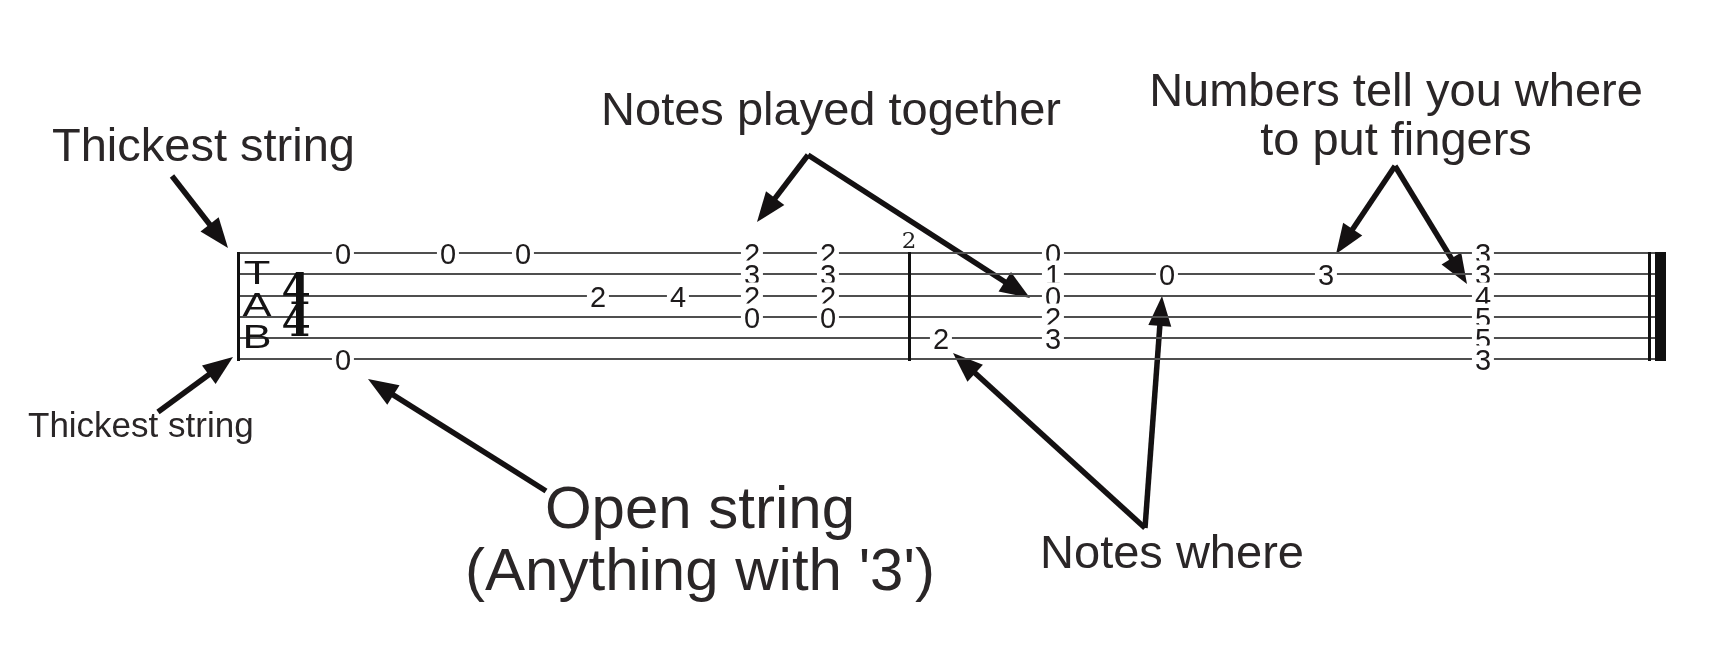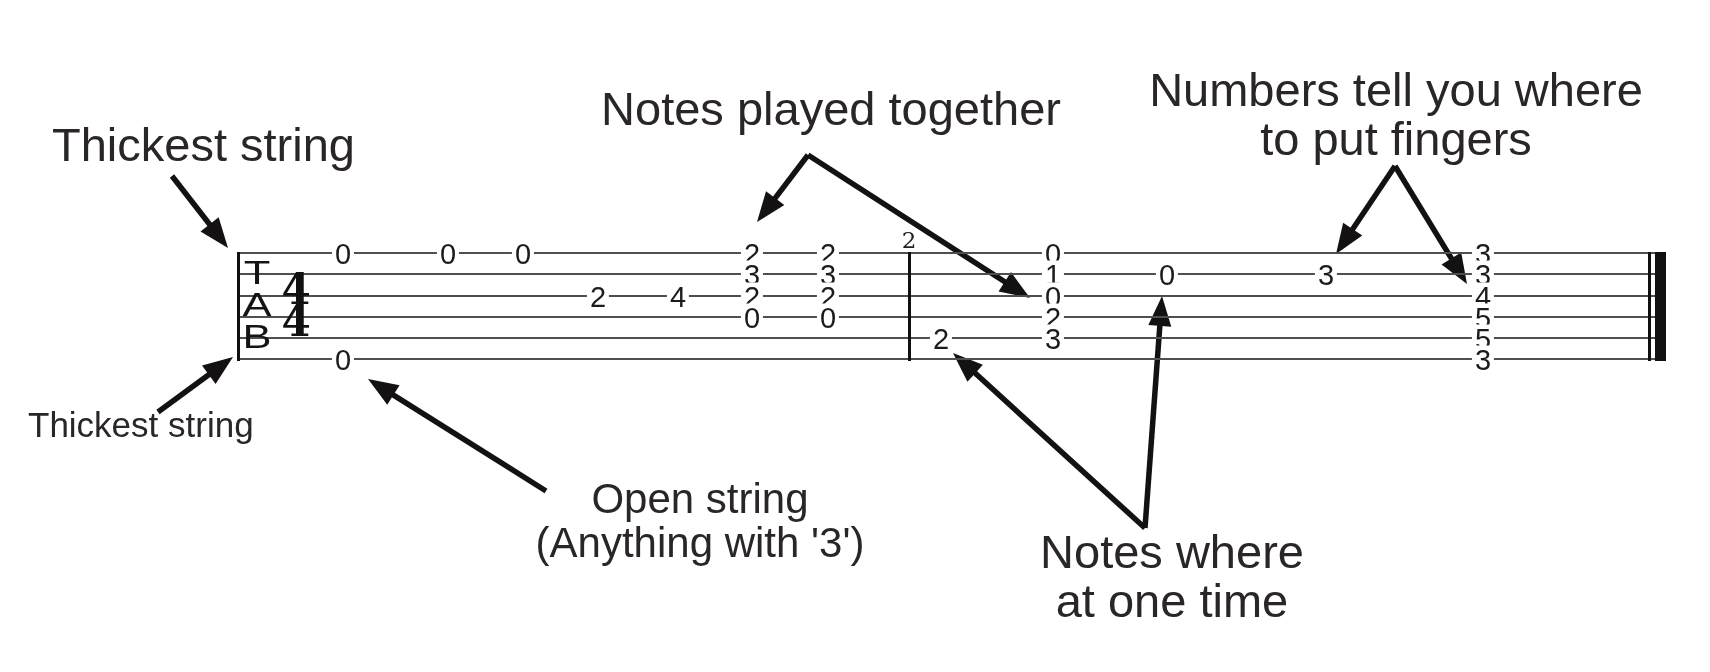--- a/index.html
+++ b/index.html
@@ -15,21 +15,21 @@
           background:#ffffff; padding:0 3px; color:#1d1a1b; }
   .tab-letter { position:absolute; transform:translate(-50%,-50%) scaleX(1.28); font-size:34px;
           line-height:1; color:#151314; }
   .timesig { position:absolute; transform:translate(-50%,-50%); font-family:"DejaVu Serif", serif;
           font-weight:bold; font-size:42px; line-height:1; color:#111; }
   .measure-num { position:absolute; transform:translate(-50%,-50%); font-family:"DejaVu Serif", serif;
           font-size:23px; line-height:1; color:#222; }
   .lbl { position:absolute; color:#2a2627; line-height:1.04; white-space:nowrap; }
   .lbl-thinnest { left:52px;  top:121px; font-size:47px; }
   .lbl-thickest { left:28px;  top:407px; font-size:35px; }
-  .lbl-open     { left:700px; top:477px; font-size:42px; transform:translateX(-50%); text-align:center; }
+  .lbl-open     { left:700px; top:477px; font-size:60px; transform:translateX(-50%); text-align:center; }
   .lbl-together { left:831px; top:85px;  font-size:47px; transform:translateX(-50%); }
   .lbl-numbers  { left:1396px;top:66px;  font-size:47px; transform:translateX(-50%); text-align:center; }
   .lbl-onetime  { left:1172px;top:528px; font-size:47px; transform:translateX(-50%); text-align:center; }
 </style>
 </head>
 <body>
 
 <div class="canvas">
 
   <svg id="arrow-layer" viewBox="0 0 1710 672" xmlns="http://www.w3.org/2000/svg">
@@ -129,16 +129,15 @@
 
   <div class="lbl lbl-thickest">Thickest string</div>
 
   <div class="lbl lbl-open">
     <div>Open string</div>
     <div>(Anything with '3')</div>
   </div>
 
   <div class="lbl lbl-onetime">
     <div>Notes where</div>
-    <div>at one time</div>
   </div>
 
 </div>
 
 </body></html>

